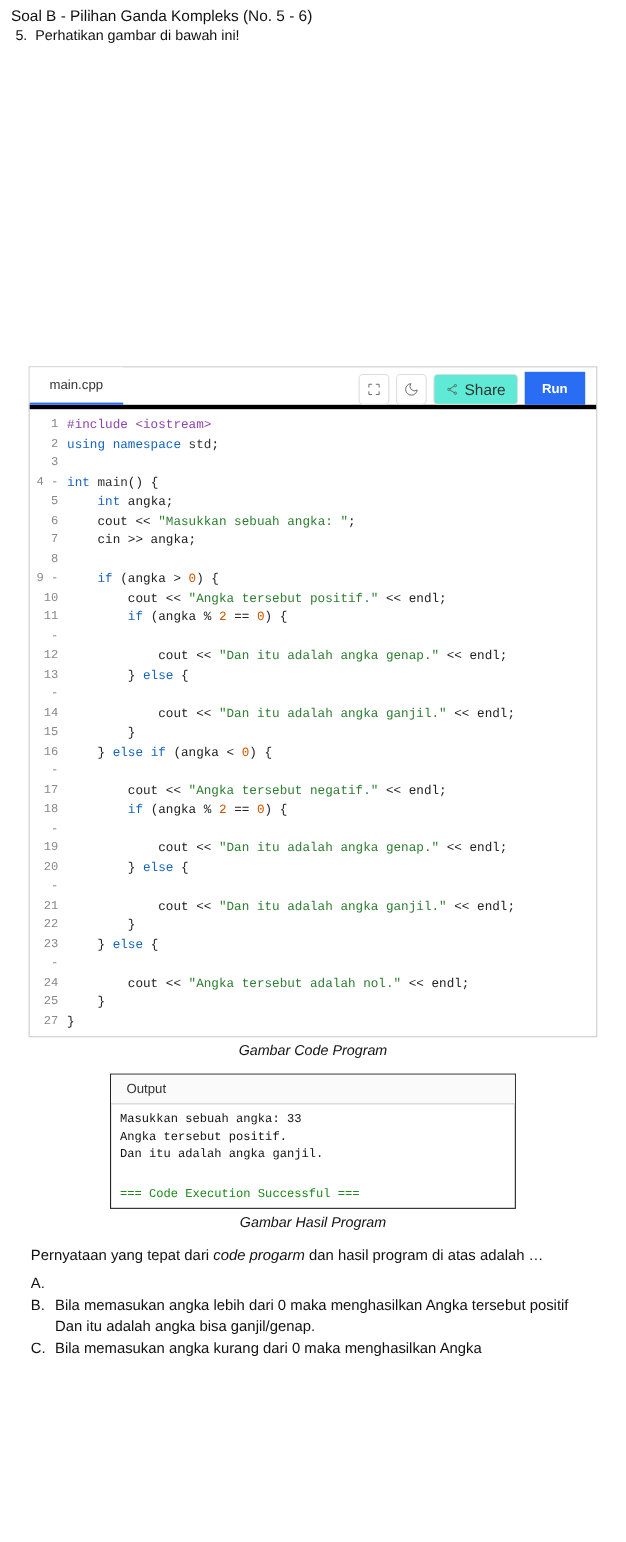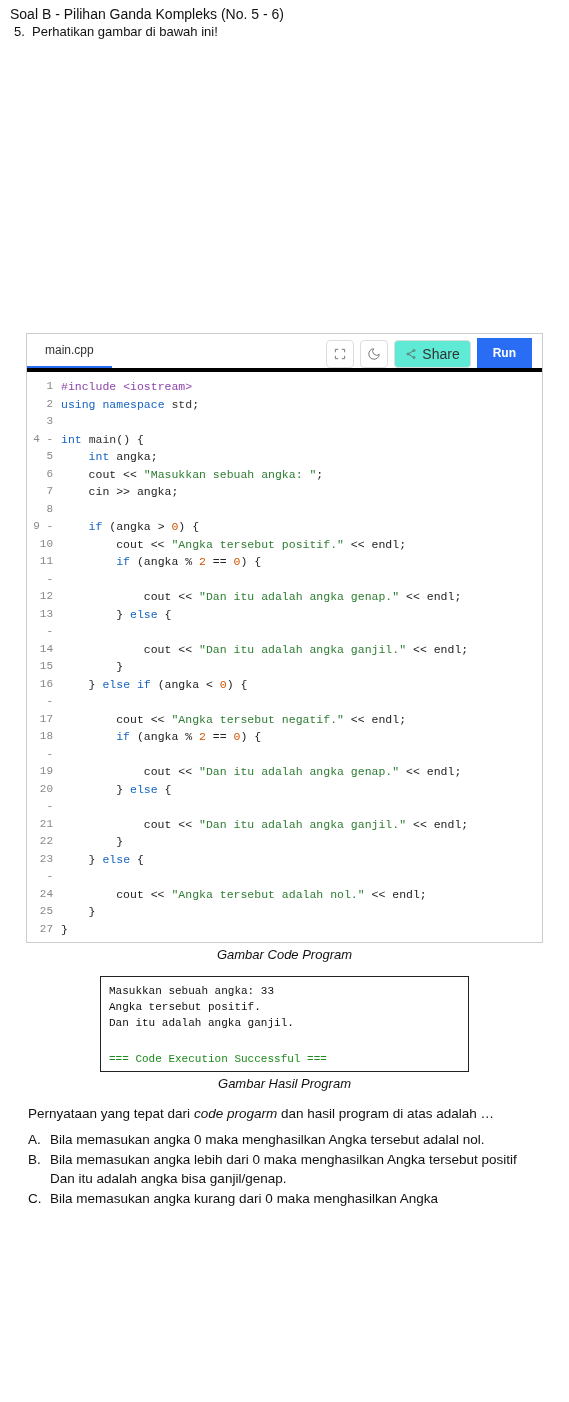--- a/index.html
+++ b/index.html
@@ -180,36 +180,36 @@
         <div class="code-row">
           <div class="ln">27</div>
           <div class="code">}</div>
         </div>
       </div>
   </div>
 
   <div class="caption">Gambar Code Program</div>
 
   <div class="output-box">
+    <div class="output-tab">Output</div>
     <div class="output-body">Masukkan sebuah angka: 33
 Angka tersebut positif.
 Dan itu adalah angka ganjil.</div>
     <div class="output-foot">=== Code Execution Successful ===</div>
   </div>
 
   <div class="caption">Gambar Hasil Program</div>
 
   <div class="stem">
     <span>Pernyataan yang tepat dari </span><span class="it">code progarm</span><span> dan hasil program di atas adalah …</span>
   </div>
 
   <div class="opts" id="opts-top">
       <div class="opt">
         <div class="lab">A.</div>
-        <div>Bila memasukan angka 0 maka menghasilkan Angka tersebut adalal nol.</div>
       </div>
       <div class="opt">
         <div class="lab">B.</div>
         <div>Bila memasukan angka lebih dari 0 maka menghasilkan Angka tersebut positif Dan itu adalah angka bisa ganjil/genap.</div>
       </div>
       <div class="opt">
         <div class="lab">C.</div>
         <div>Bila memasukan angka kurang dari 0 maka menghasilkan Angka</div>
       </div>
     </div>

